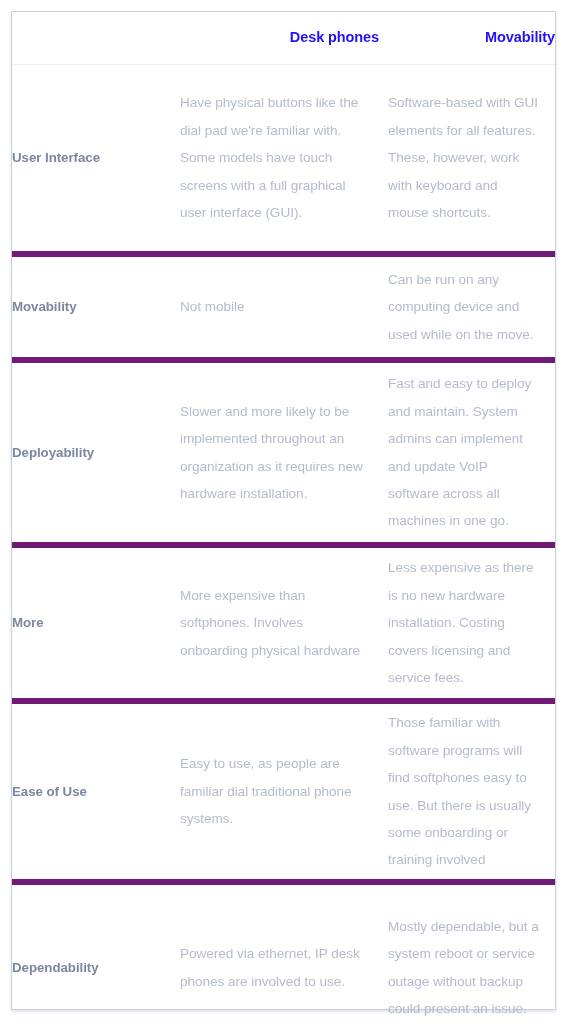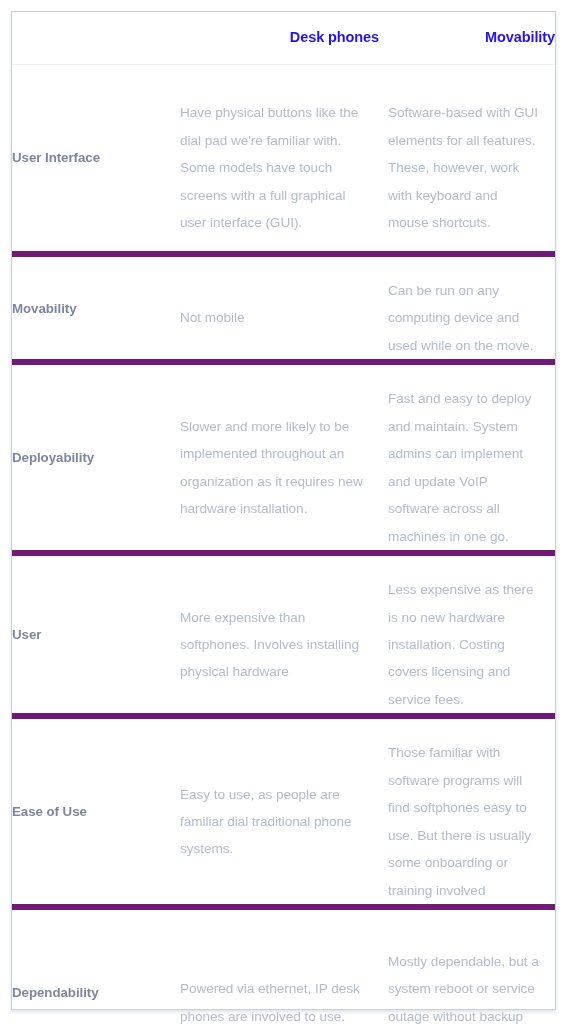--- a/index.html
+++ b/index.html
@@ -78,21 +78,20 @@
     line-height: 1.3;
     margin-left: 24px;
   }
 
   .cell-text {
     color: #b3bbcd;
     font-size: 13.6px;
     font-weight: normal;
     line-height: 2.02;
     letter-spacing: -0.05px;
-    margin-top: 20px;
   }
   .cell-desk .cell-text {
     padding-left: 13px;
     padding-right: 10px;
     max-width: 186px;
   }
   .cell-soft .cell-text {
     padding-left: 9px;
     padding-right: 14px;
     max-width: 168px;
@@ -157,23 +156,23 @@
         <td class="cell-label">Deployability</td>
         <td class="cell-desk">
           <div class="cell-text">Slower and more likely to be implemented throughout an organization as it requires new hardware installation.</div>
         </td>
         <td class="cell-soft">
           <div class="cell-text">Fast and easy to deploy and maintain. System admins can implement and update VoIP software across all machines in one go.</div>
         </td>
       </tr>
 
       <tr class="body-row r-cost">
-        <td class="cell-label">User</td>
+        <td class="cell-label">More</td>
         <td class="cell-desk">
-          <div class="cell-text">More expensive than softphones. Involves installing physical hardware</div>
+          <div class="cell-text">More expensive than softphones. Involves onboarding physical hardware</div>
         </td>
         <td class="cell-soft">
           <div class="cell-text">Less expensive as there is no new hardware installation. Costing covers licensing and service fees.</div>
         </td>
       </tr>
 
       <tr class="body-row r-ease">
         <td class="cell-label">Ease of Use</td>
         <td class="cell-desk">
           <div class="cell-text">Easy to use, as people are familiar dial traditional phone systems.</div>

